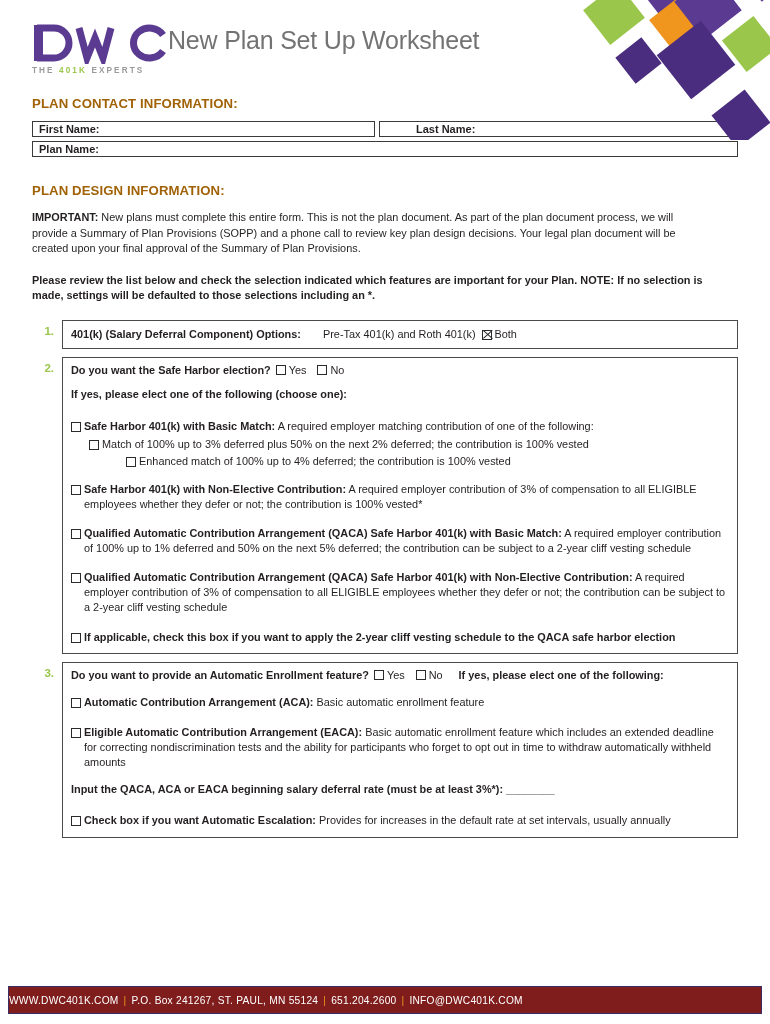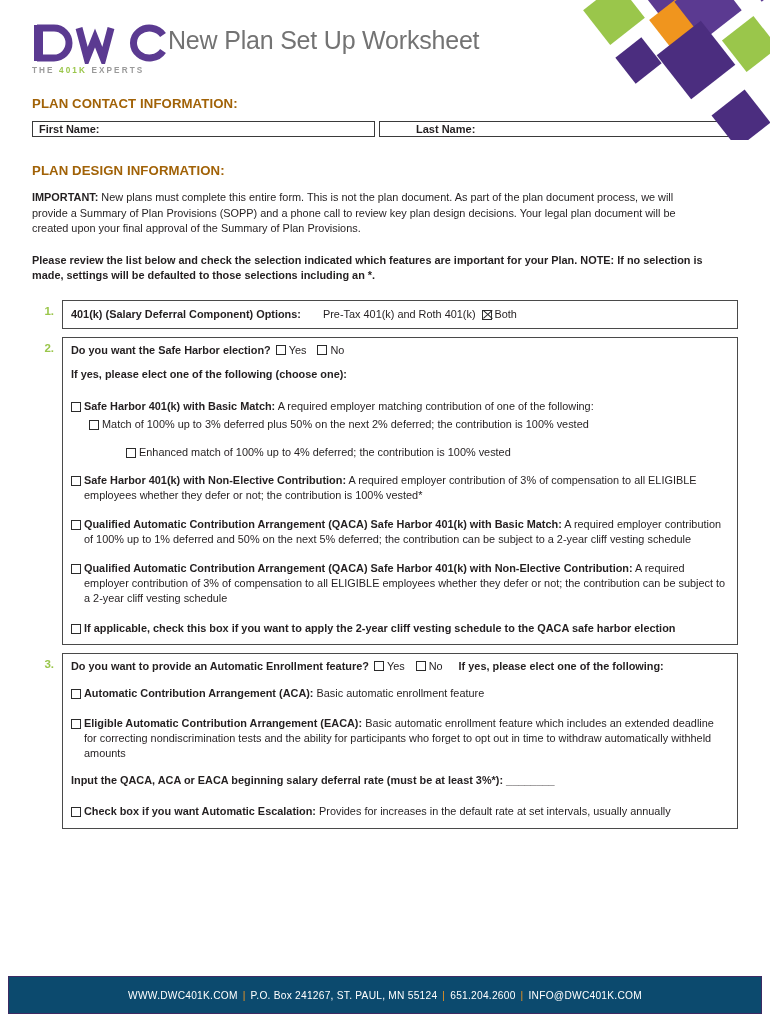--- a/index.html
+++ b/index.html
@@ -141,37 +141,36 @@
     background:#2b2b2b;
   }
   .cb.x::before { transform:rotate(42deg); }
   .cb.x::after  { transform:rotate(-42deg); }
 
   .opt { display:flex; align-items:flex-start; margin-top:9px; }
   .opt .cb { margin-top:3px; }
   .opt .txt { font-size:10.9px; line-height:15.4px; }
   .opt .txt b { font-weight:bold; }
   .opt.indent { margin-left:18px; margin-top:3px; }
-  .opt.nogap { margin-top:12px;padding-left:37px; }
+  .opt.nogap { margin-top:1px;padding-left:37px; }
 
   .inline-q { display:flex; align-items:center; flex-wrap:wrap; font-size:10.9px; }
   .inline-q .qt { font-weight:bold; }
   .inline-q .cb { margin-left:5px; margin-right:3px; }
   .inline-q .lbl { margin-right:6px; }
 
   
   .footer {
     position:absolute;
     left:8px; right:8px; bottom:10px;
-    height:38px;
-    background:#0c4a6e;
+    height:28px;
+    background:#7f1d1d;
     border:1px solid #3d2b63;
     display:flex;
     align-items:center;
-    justify-content:center;
   }
   .footer span {
     color:#ffffff;
     font-size:10.2px;
     letter-spacing:0.25px;
     white-space:nowrap;
   }
   .footer .sep { color:#f0951e; margin:0 5px; }
 </style>
 </head>
@@ -211,20 +210,23 @@
   <div class="sec-head">PLAN CONTACT INFORMATION:</div>
 
   <div class="contact-row">
     <div class="fld first">
         <span>First Name:</span>
       </div>
     <div class="fld last">
         <span>Last Name:</span>
       </div>
   </div>
+  <div class="fld full">
+      <span>Plan Name:</span>
+    </div>
 
   <div class="sec-head" style="margin-top:26px;">PLAN DESIGN INFORMATION:</div>
 
   <div class="para"><b>IMPORTANT:</b><span> New plans must complete this entire form.  This is not the plan document. As part of the plan document process, we will provide a Summary of Plan Provisions (SOPP) and a phone call to review key plan design decisions. Your legal plan document will be created upon your final approval of the Summary of Plan Provisions.</span></div>
 
   <div class="para strong">Please review the list below and check the selection indicated which features are important for your Plan. NOTE: If no selection is made, settings will be defaulted to those selections including an *.</div>
 
   <div class="item-row" style="margin-top:16px;">
     <div class="num">1.</div>
     <div class="panel tight">

